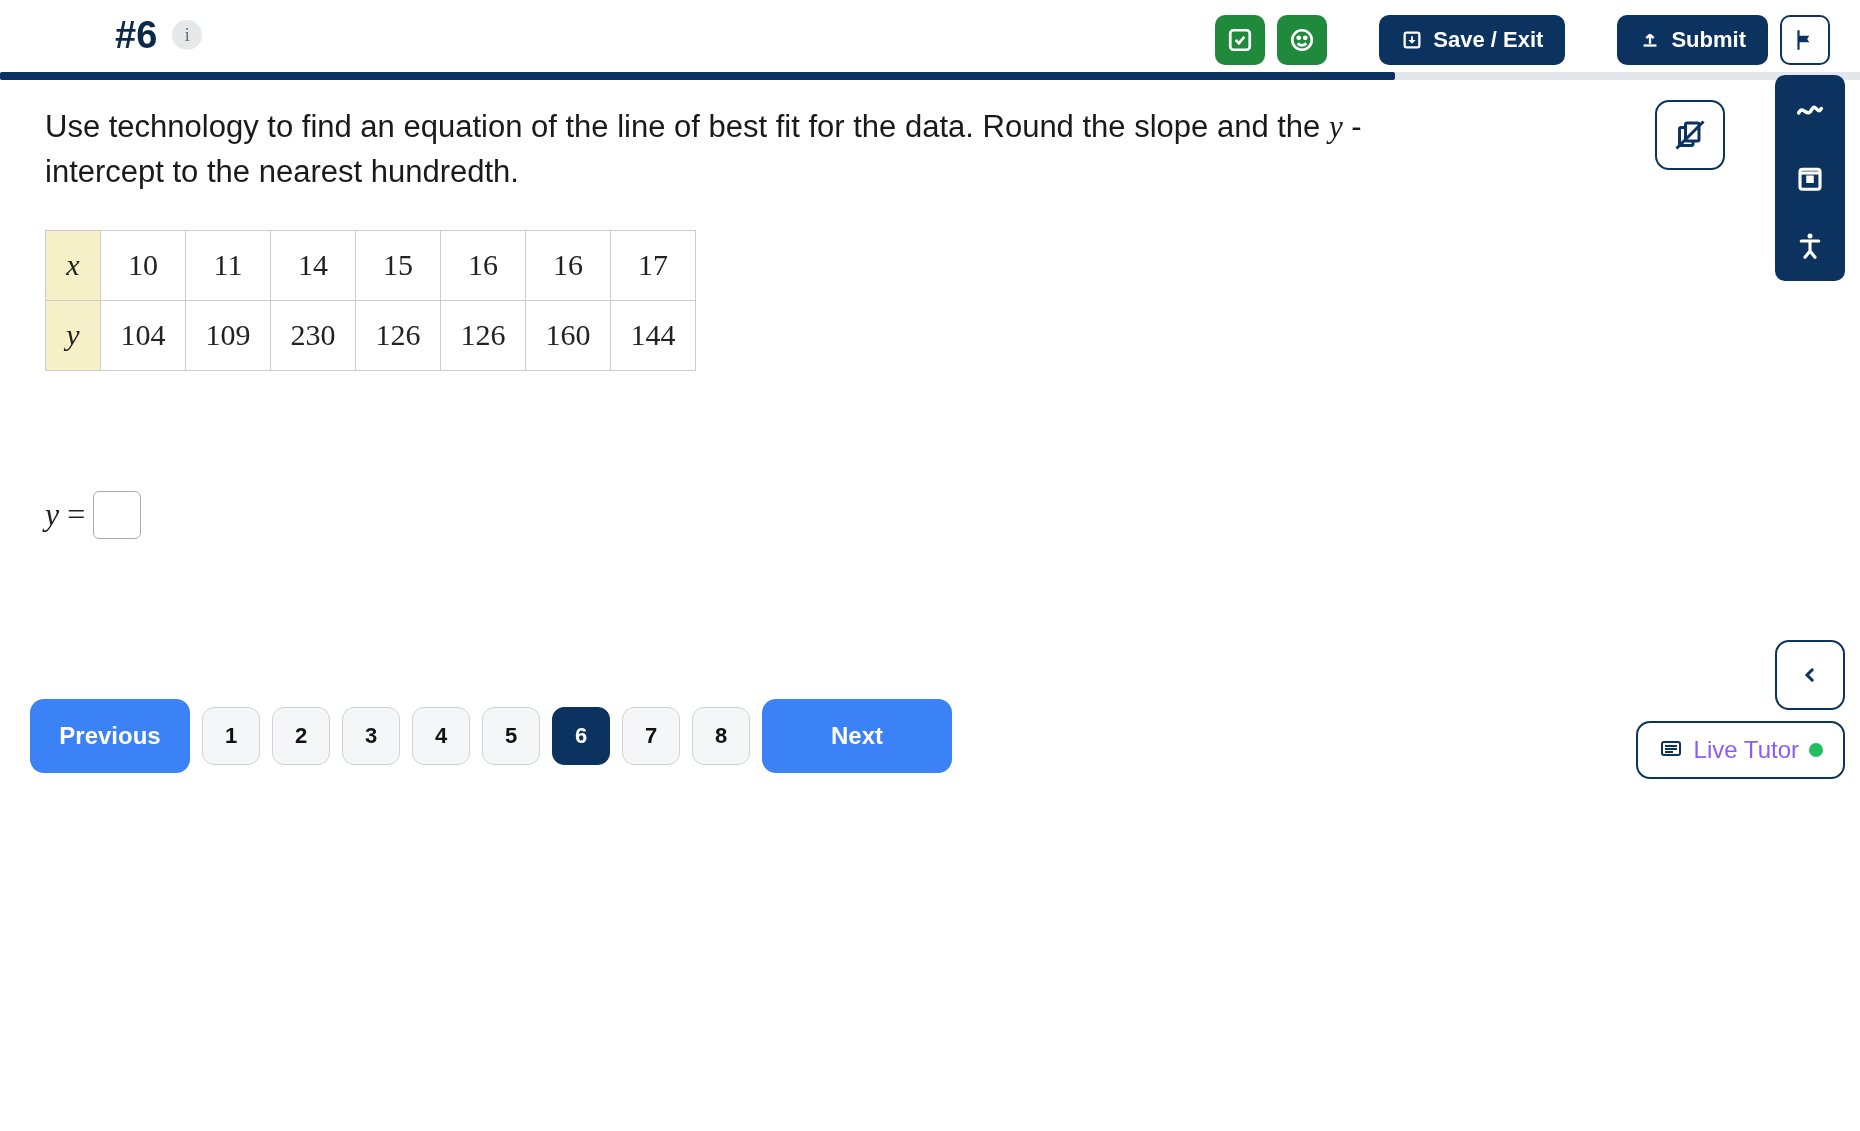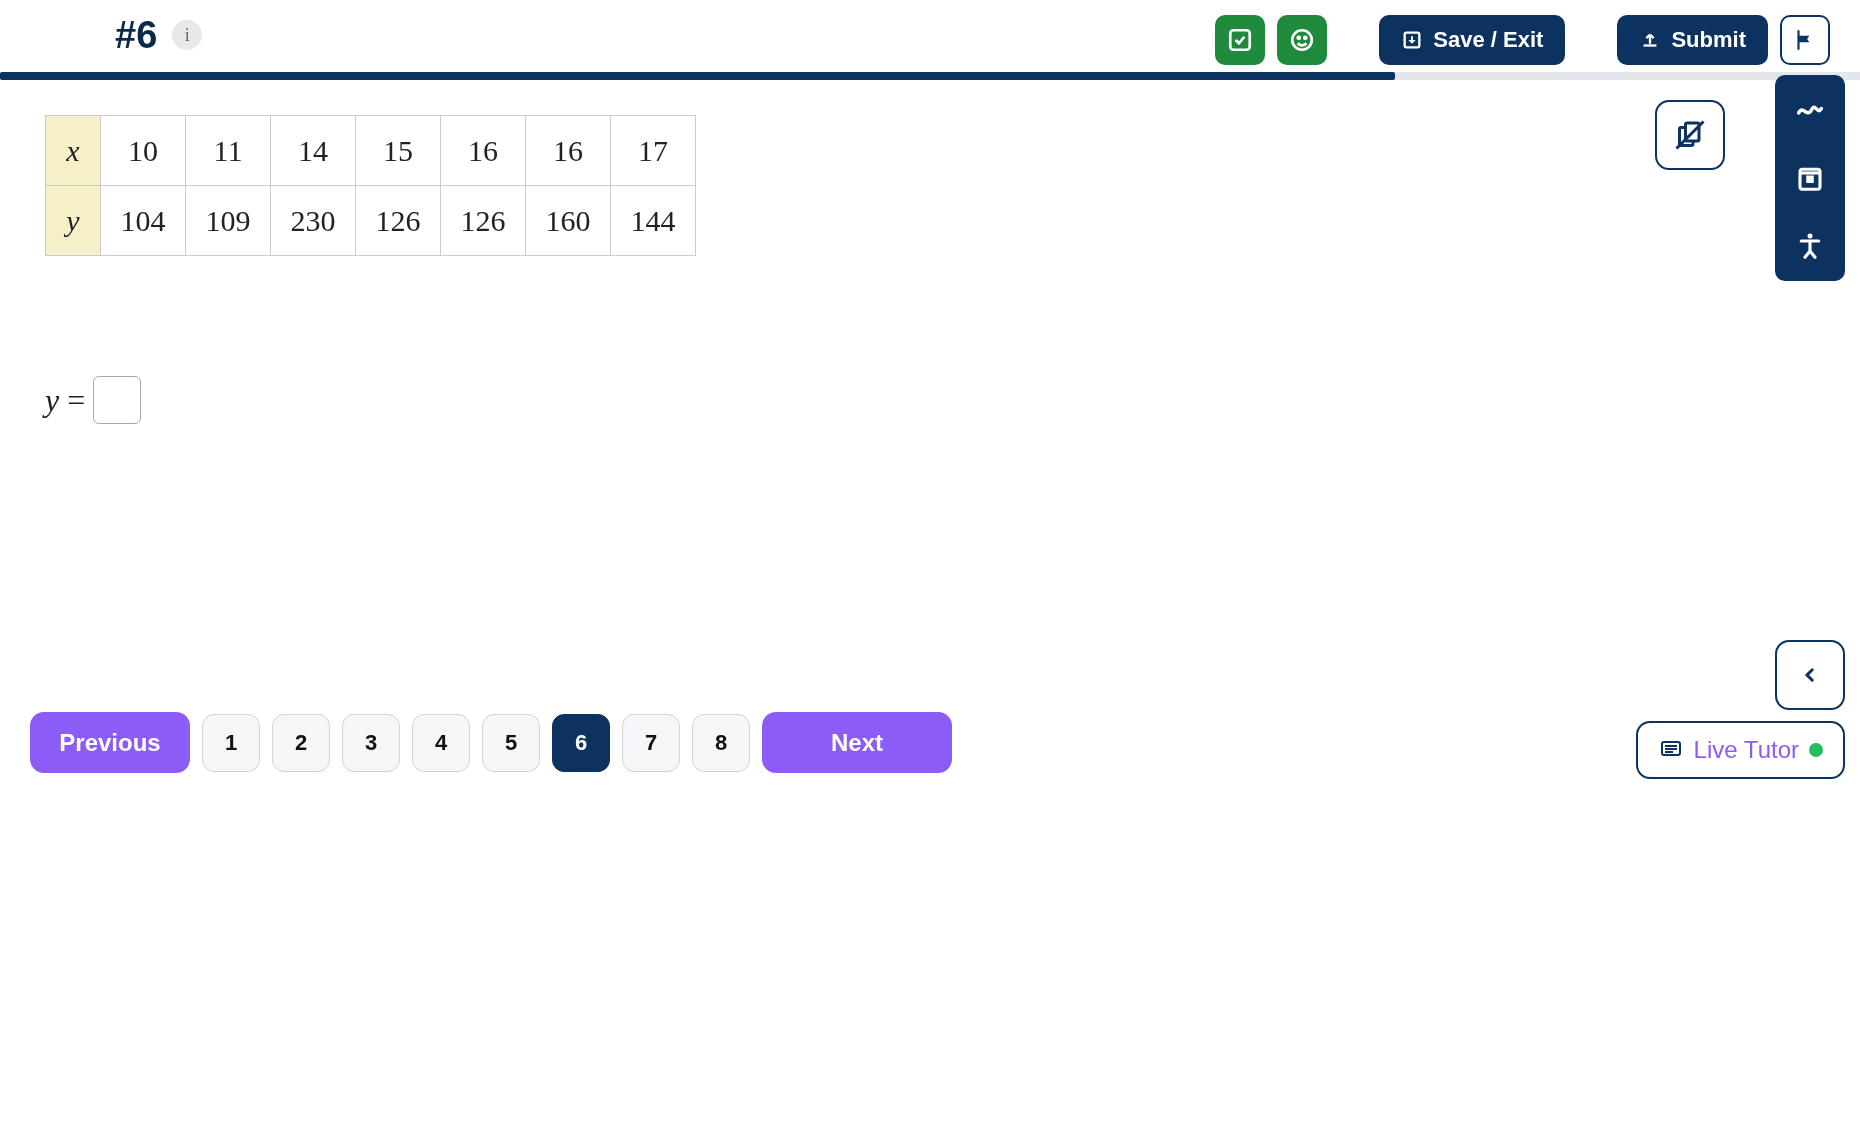--- a/index.html
+++ b/index.html
@@ -200,27 +200,27 @@
   
   .pager {
     position: absolute;
     left: 30px;
     bottom: 358px;
     display: flex;
     align-items: center;
     gap: 12px;
   }
   .big-nav {
-    background: #8b5cf6;
+    background: #3b82f6;
     color: #fff;
     font-weight: 700;
     font-size: 24px;
     border-radius: 14px;
     padding: 0 28px;
-    height: 61px;
+    height: 74px;
     display: inline-flex;
     align-items: center;
     justify-content: center;
     cursor: pointer;
     min-width: 160px;
   }
   .pg {
     width: 58px; height: 58px;
     border-radius: 12px;
     border: 1.5px solid #d0d3d8;
@@ -347,20 +347,23 @@
         </svg>
     </div>
     <div class="rail-item">
       <svg width="30" height="30" viewBox="0 0 24 24" fill="#fff">
           <circle cx="12" cy="4" r="2"></circle>
           <path d="M5 8h14M12 8v8M12 16l-4 5M12 16l4 5" stroke="#fff" stroke-width="2.5" fill="none" stroke-linecap="round"></path>
         </svg>
     </div>
   </div>
 
+  <div class="question">
+    <span>Use technology to find an equation of the line of best fit for the data. Round the slope and the </span><span class="italic">y</span><span> -intercept to the nearest hundredth.</span>
+  </div>
 
   <table class="data-table">
     <tbody>
         <tr>
       <td class="row-head">x</td>
       <td>10</td>
       <td>11</td>
       <td>14</td>
       <td>15</td>
       <td>16</td>

